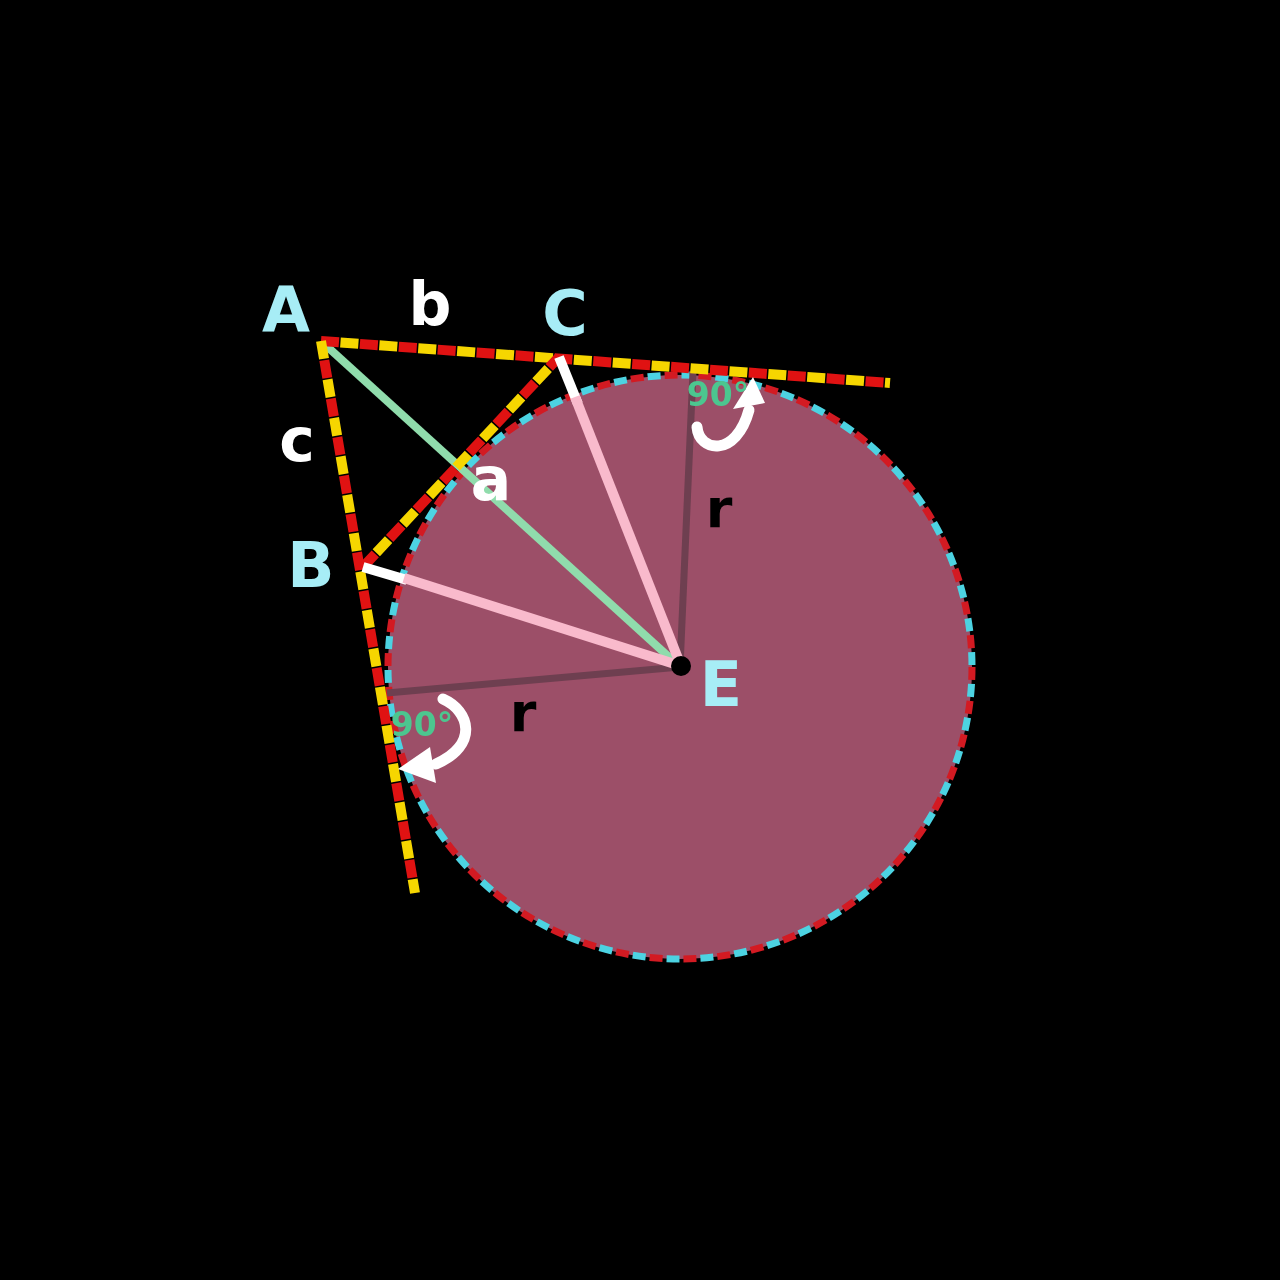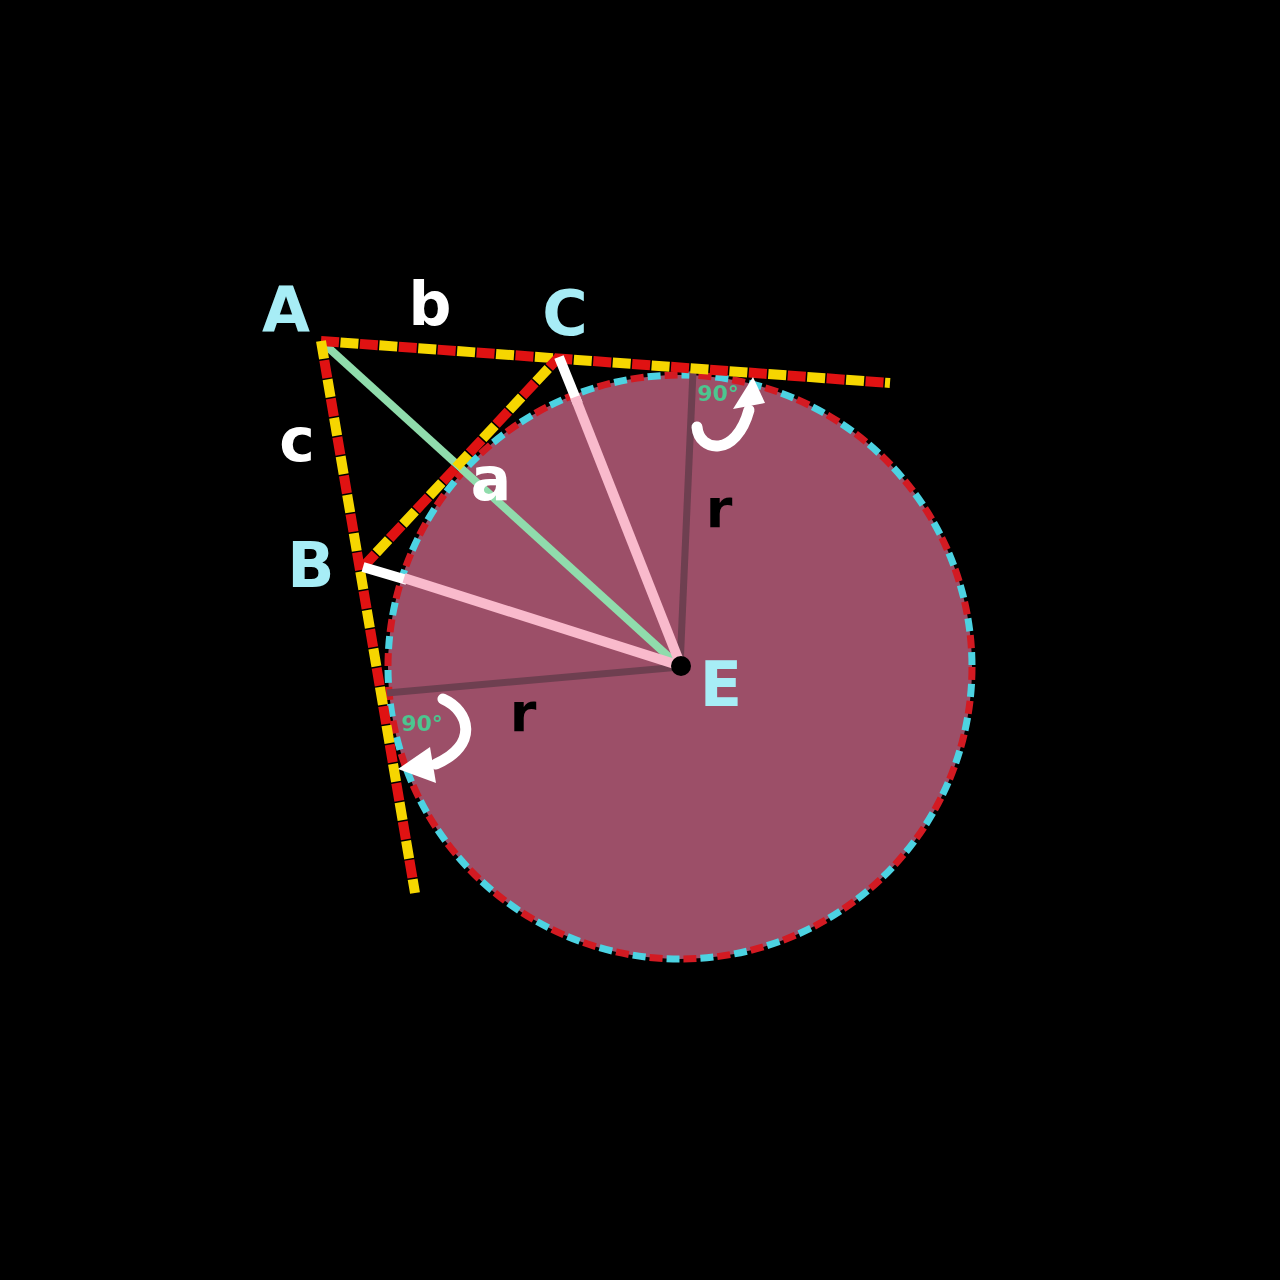--- a/index.html
+++ b/index.html
@@ -22,21 +22,21 @@
     position: absolute;
     transform: translate(-50%, -50%);
     font-weight: bold;
     line-height: 1;
     white-space: nowrap;
     user-select: none;
   }
   .lbl.vertex { color: var(--vertex-label-cyan, #a7edf6); font-size: 62px; }
   .lbl.side   { color: var(--side-label-white, #fff);     font-size: 60px; }
   .lbl.radius { color: var(--radius-label-black, #000);   font-size: 54px; }
-  .lbl.angle  { color: var(--angle-label-green, #4cc68f); font-size: 22px; }
+  .lbl.angle  { color: var(--angle-label-green, #4cc68f); font-size: 33px; }
 </style>
 </head>
 <body>
 
 <div class="stage">
 
   <svg viewBox="0 0 1280 1280" width="1280" height="1280">
 
     <circle cx="680" cy="667" r="292" style="fill:var(--excircle-fill,#9c4f68)"></circle>
 

